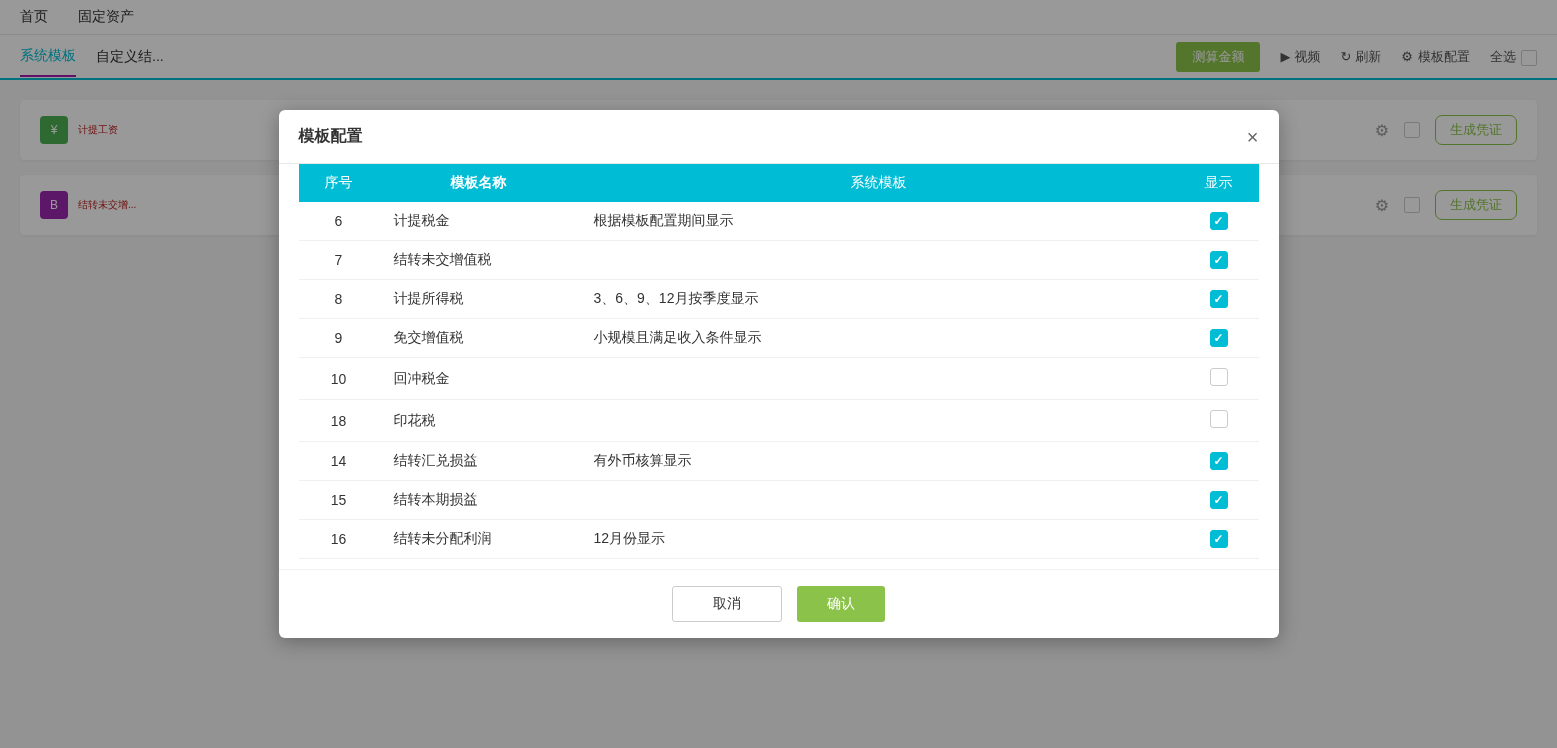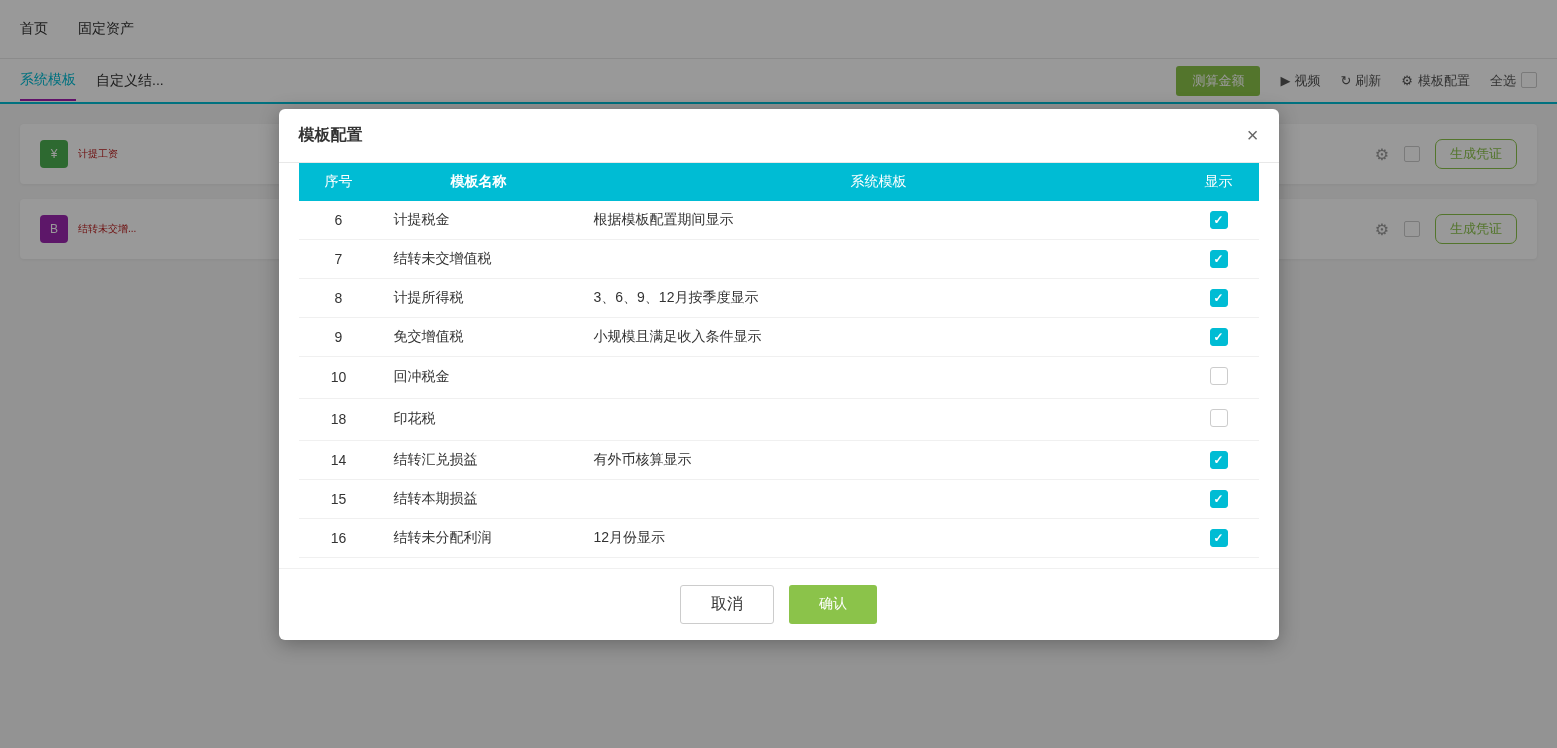--- a/index.html
+++ b/index.html
@@ -18,21 +18,21 @@
       width: 100%;
       height: 100%;
       background: #f5f5f5;
       position: absolute;
       top: 0; left: 0;
     }
 
     
     .top-nav {
       background: #fff;
-      height: 59px;
+      height: 35px;
       display: flex;
       align-items: center;
       padding: 0 20px;
       gap: 30px;
       border-bottom: 1px solid #e8e8e8;
       position: relative;
     }
     .nav-item {
       font-size: 14px;
       color: #333;
@@ -258,24 +258,24 @@
       padding: 16px 20px;
       display: flex;
       justify-content: center;
       gap: 15px;
       border-top: 1px solid #f0f0f0;
     }
     .btn-cancel {
       background: #fff;
       border: 1px solid #ccc;
       color: #333;
-      padding: 8px 30px;
-      border-radius: 3px;
-      cursor: pointer;
-      font-size: 16px;
+      padding: 8px 40px;
+      border-radius: 3px;
+      cursor: pointer;
+      font-size: 14px;
     }
     .btn-confirm {
       background: #8bc34a;
       border: none;
       color: #fff;
       padding: 8px 30px;
       border-radius: 3px;
       cursor: pointer;
       font-size: 14px;
     }
@@ -302,21 +302,21 @@
     .template-config-btn {
       display: flex;
       align-items: center;
       gap: 5px;
       font-size: 13px;
       color: #555;
       cursor: pointer;
     }
     .select-all-area {
       display: flex;
-      align-items: flex-start;
+      align-items: flex-end;
       gap: 5px;
       font-size: 13px;
       color: #555;
     }
   </style>
 </head>
 <body>
 
 <div class="bg-page">
 

